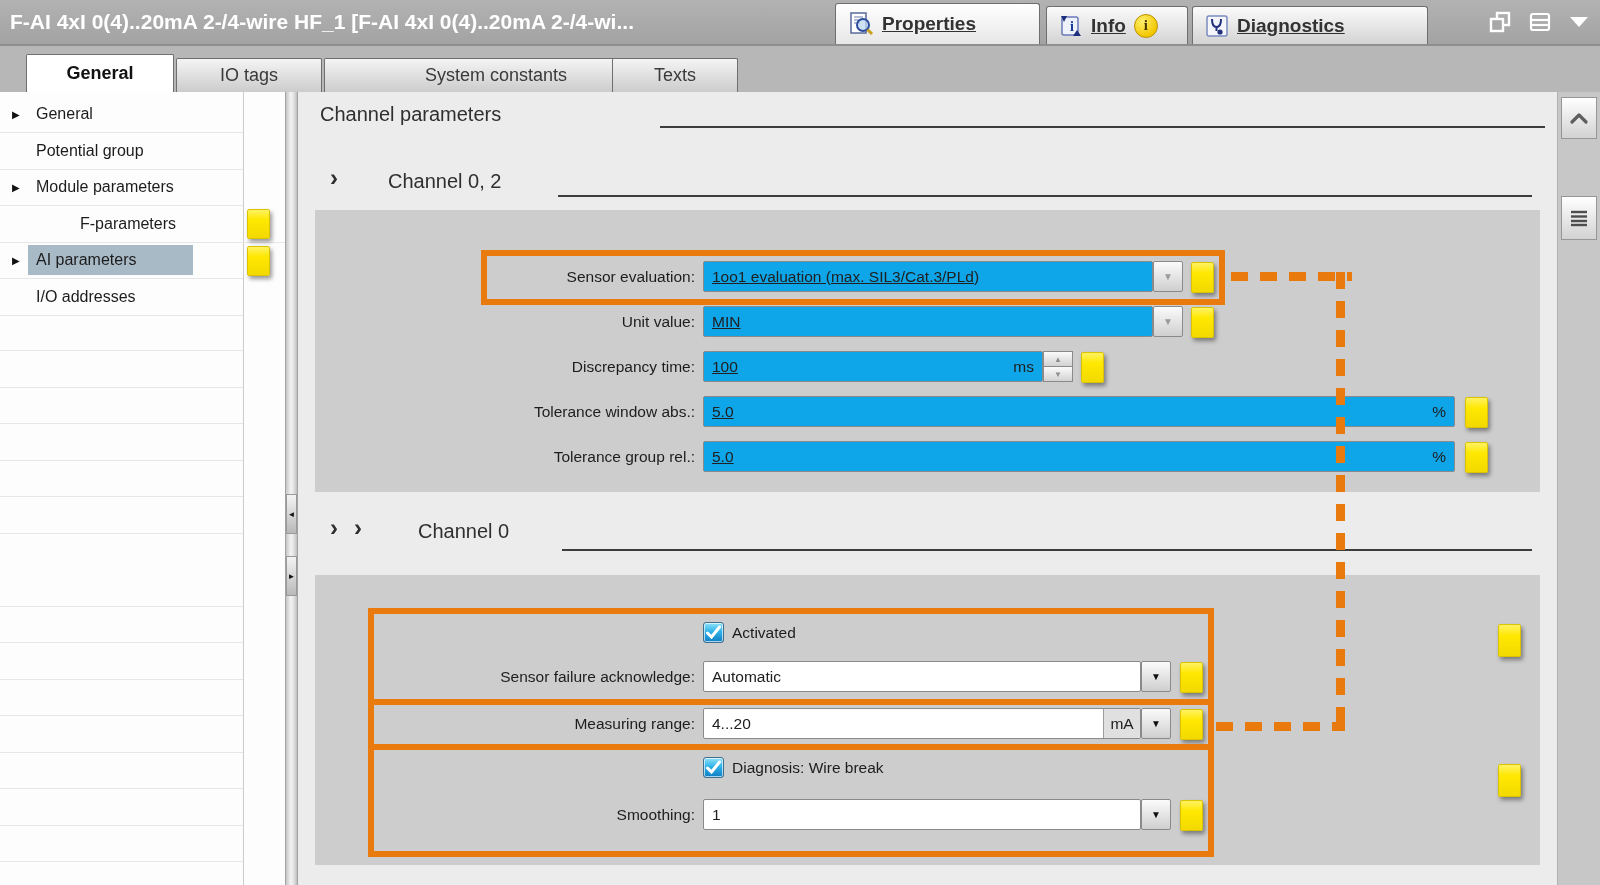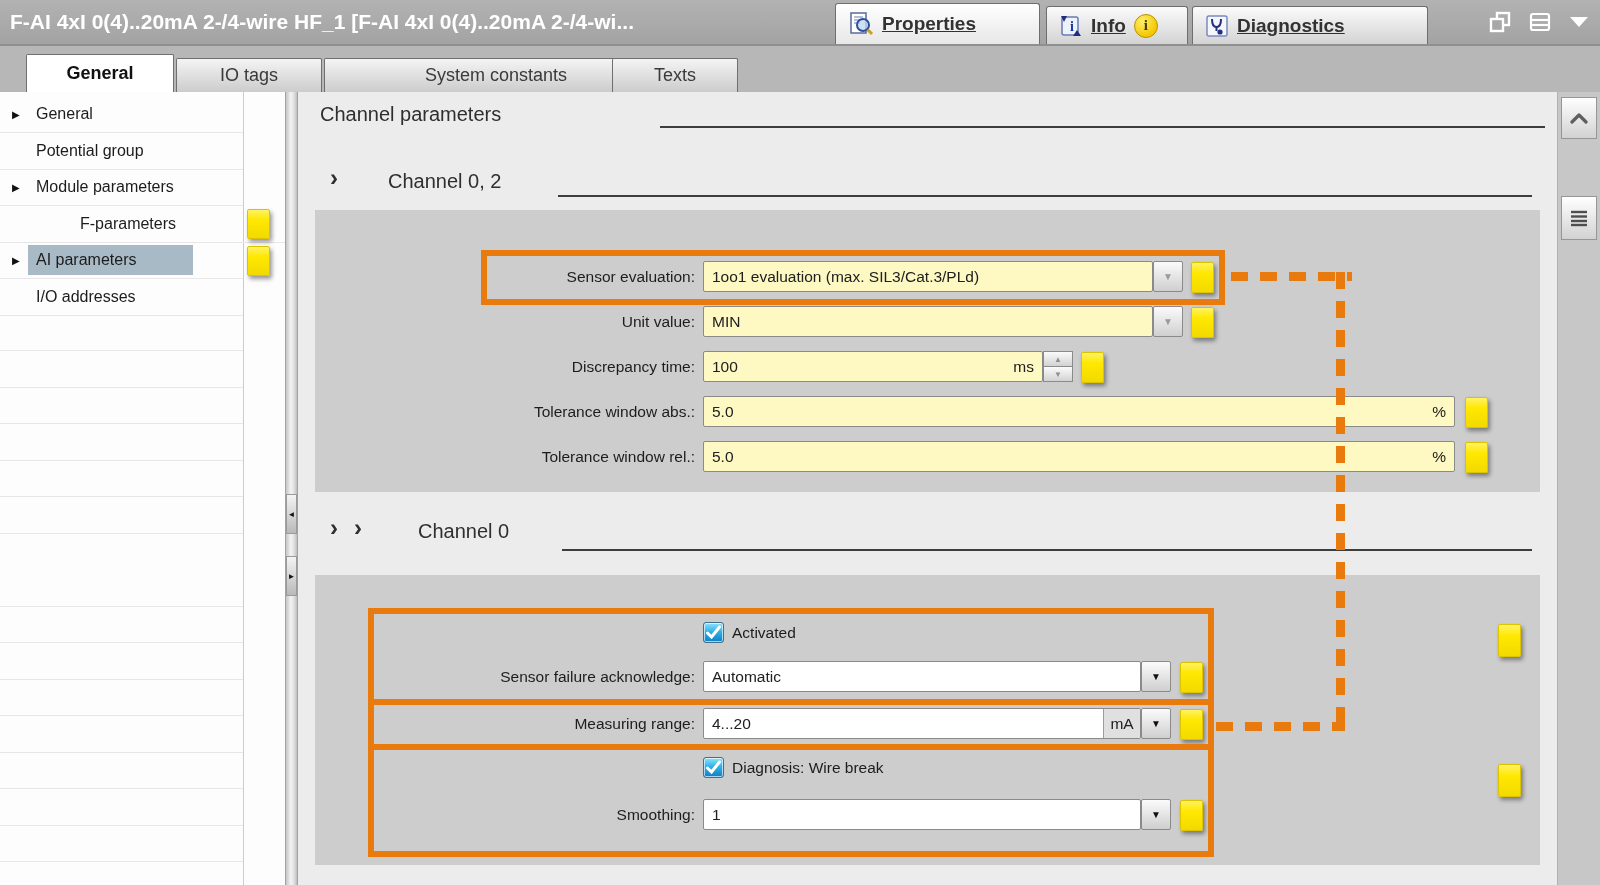--- a/index.html
+++ b/index.html
@@ -55,21 +55,21 @@
   .content-bg{left:298px;top:92px;width:1259px;height:793px;background:#ececec;}
   .panel{background:#cdcdcd;}
   .h1{font-size:20px;color:#2f2f2f;white-space:nowrap;}
   .rule{height:0;border-top:2px solid #3d3d3d;}
   .chev{font-size:24px;font-weight:bold;color:#2f2f2f;line-height:20px;}
 
   .flabel{font-size:15.5px;color:#1d1d1d;text-align:right;white-space:nowrap;}
   .field{box-sizing:border-box;border:1px solid #8a8a8a;border-radius:2px;
     font-size:15.5px;color:#202020;display:flex;align-items:center;}
   .field .val{padding-left:8px;white-space:nowrap;}
-  .field.dis{background:#fef9c3;}
+  .field.dis{background:#0ea5e9;text-decoration:underline;}
   .field.en{background:#ffffff;}
   .field .unit-in{position:absolute;right:8px;font-size:15.5px;color:#202020;}
   .unit-seg{position:absolute;right:0;top:0;bottom:0;width:36px;background:#e0e0e0;
     border-left:1px solid #9c9c9c;display:flex;align-items:center;justify-content:center;
     font-size:15.5px;color:#202020;}
   .dd-btn{box-sizing:border-box;border:1px solid #8a8a8a;border-radius:2px;
     background:linear-gradient(180deg,#fbfbfb,#cfcfcf);
     display:flex;align-items:center;justify-content:center;cursor:pointer;}
   .dd-btn span{font-size:10px;}
   .dd-btn.dis span{color:#9b9b9b;}
@@ -246,21 +246,21 @@
   </div>
   <div class="abs ybadge" style="left:1081px;top:352px;height:29px;"></div>
 
   <div class="abs flabel" style="left:420px;top:396px;width:275px;line-height:31px;">Tolerance window abs.:</div>
   <div class="abs field dis" style="left:703px;top:396px;width:752px;height:31px;">
     <span class="val">5.0</span>
     <span class="unit-in">%</span>
   </div>
   <div class="abs ybadge" style="left:1465px;top:397px;height:29px;"></div>
 
-  <div class="abs flabel" style="left:420px;top:441px;width:275px;line-height:31px;">Tolerance window rel.:</div>
+  <div class="abs flabel" style="left:420px;top:441px;width:275px;line-height:31px;">Tolerance group rel.:</div>
   <div class="abs field dis" style="left:703px;top:441px;width:752px;height:31px;">
     <span class="val">5.0</span>
     <span class="unit-in">%</span>
   </div>
   <div class="abs ybadge" style="left:1465px;top:442px;height:29px;"></div>
 
   <div class="abs chev" style="left:330px;top:518px;">›</div>
   <div class="abs chev" style="left:354px;top:518px;">›</div>
   <div class="abs h1" style="left:418px;top:520px;">Channel 0</div>
   <div class="abs rule" style="left:562px;top:549px;width:970px;"></div>

